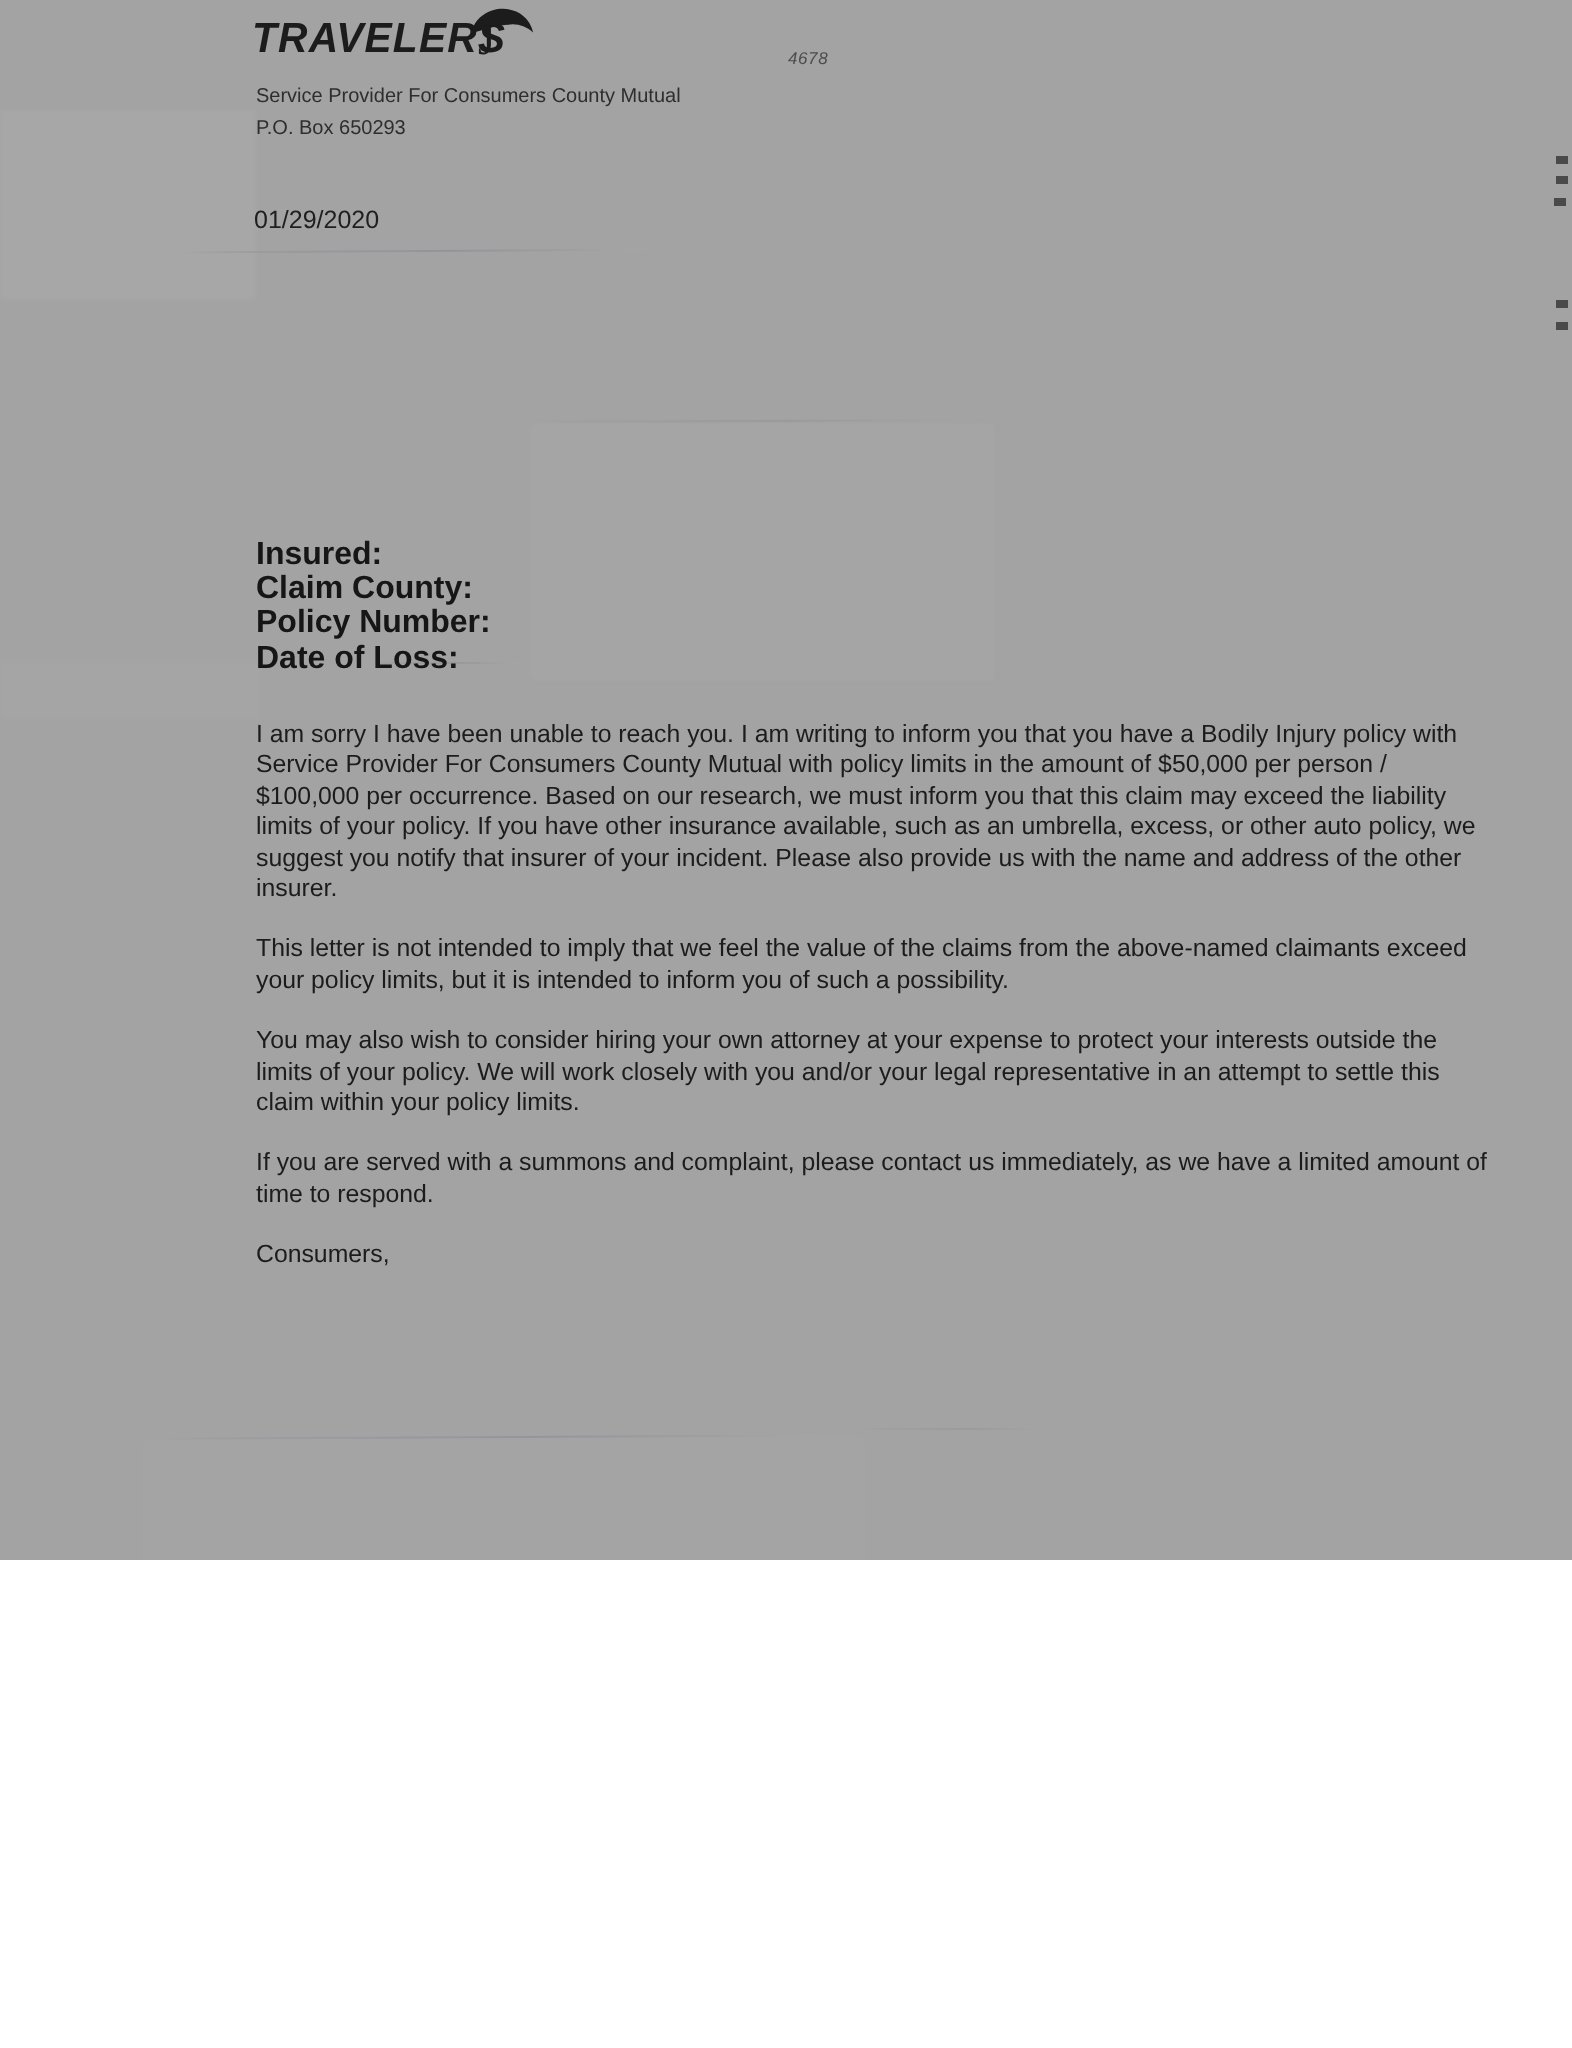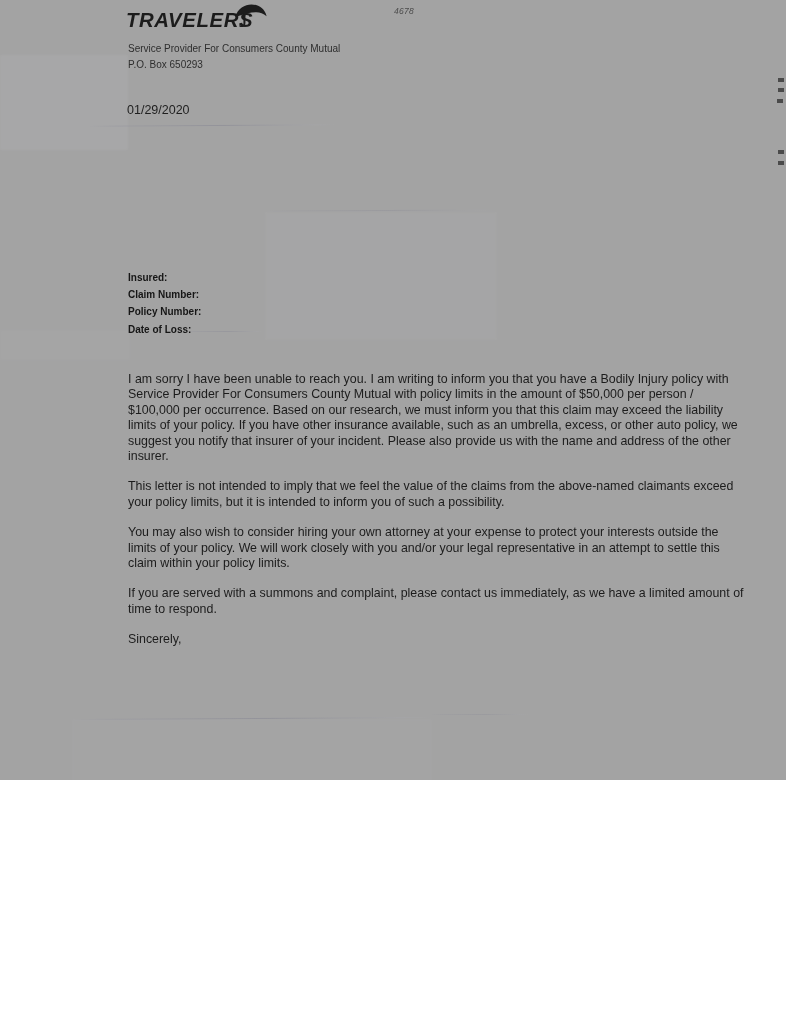--- a/index.html
+++ b/index.html
@@ -76,21 +76,21 @@
     position: absolute;
     left: 108px;
     top: 1px;
     width: 34px;
     height: 14px;
   }
 
   .doc-number {
     position: absolute;
     left: 394px;
-    top: 6px;
+    top: 24px;
     font-size: 8.5px;
     color: #4c4c4c;
     letter-spacing: 0.3px;
     font-style: italic;
   }
 
   .address-block {
     position: absolute;
     left: 128px;
     top: 41px;
@@ -105,32 +105,32 @@
     top: 103px;
     font-size: 12.5px;
     color: #1f1f1f;
   }
 
   
   .claim-block {
     position: absolute;
     left: 128px;
     top: 269px;
-    font-size: 10px;
+    font-size: 16px;
     line-height: 17.2px;
     font-weight: bold;
     color: #161616;
   }
   .claim-row { white-space: nowrap; }
 
   
   .body-copy {
     position: absolute;
     left: 128px;
-    top: 372px;
+    top: 360px;
     width: 618px;
     font-size: 12.4px;
     line-height: 15.4px;
     color: #1c1c1c;
     text-align: left;
   }
   .body-copy p {
     margin: 0 0 15px 0;
   }
   .body-copy p.closing {
@@ -194,37 +194,37 @@
   </div>
 
   <div class="letter-date">01/29/2020</div>
 
   <div class="claim-block">
     <div class="claim-row">
       <span>Insured:</span>
       <span></span>
     </div>
     <div class="claim-row">
-      <span>Claim Number:</span>
+      <span>Claim County:</span>
       <span></span>
     </div>
     <div class="claim-row">
       <span>Policy Number:</span>
       <span></span>
     </div>
     <div class="claim-row">
       <span>Date of Loss:</span>
       <span></span>
     </div>
   </div>
 
   <div class="body-copy">
     <p>I am sorry I have been unable to reach you. I am writing to inform you that you have a Bodily Injury policy with Service Provider For Consumers County Mutual with policy limits in the amount of $50,000 per person / $100,000 per occurrence. Based on our research, we must inform you that this claim may exceed the liability limits of your policy. If you have other insurance available, such as an umbrella, excess, or other auto policy, we suggest you notify that insurer of your incident. Please also provide us with the name and address of the other insurer.</p>
     <p>This letter is not intended to imply that we feel the value of the claims from the above-named claimants exceed your policy limits, but it is intended to inform you of such a possibility.</p>
     <p>You may also wish to consider hiring your own attorney at your expense to protect your interests outside the limits of your policy. We will work closely with you and/or your legal representative in an attempt to settle this claim within your policy limits.</p>
     <p>If you are served with a summons and complaint, please contact us immediately, as we have a limited amount of time to respond.</p>
-    <p class="closing">Sincerely,</p>
+    <p class="closing">Consumers,</p>
   </div>
 
   <div class="footer-left">P0441</div>
   <div class="footer-right">F3162C1S20030004678   00002   N</div>
 
 </div>
 
 </body></html>

